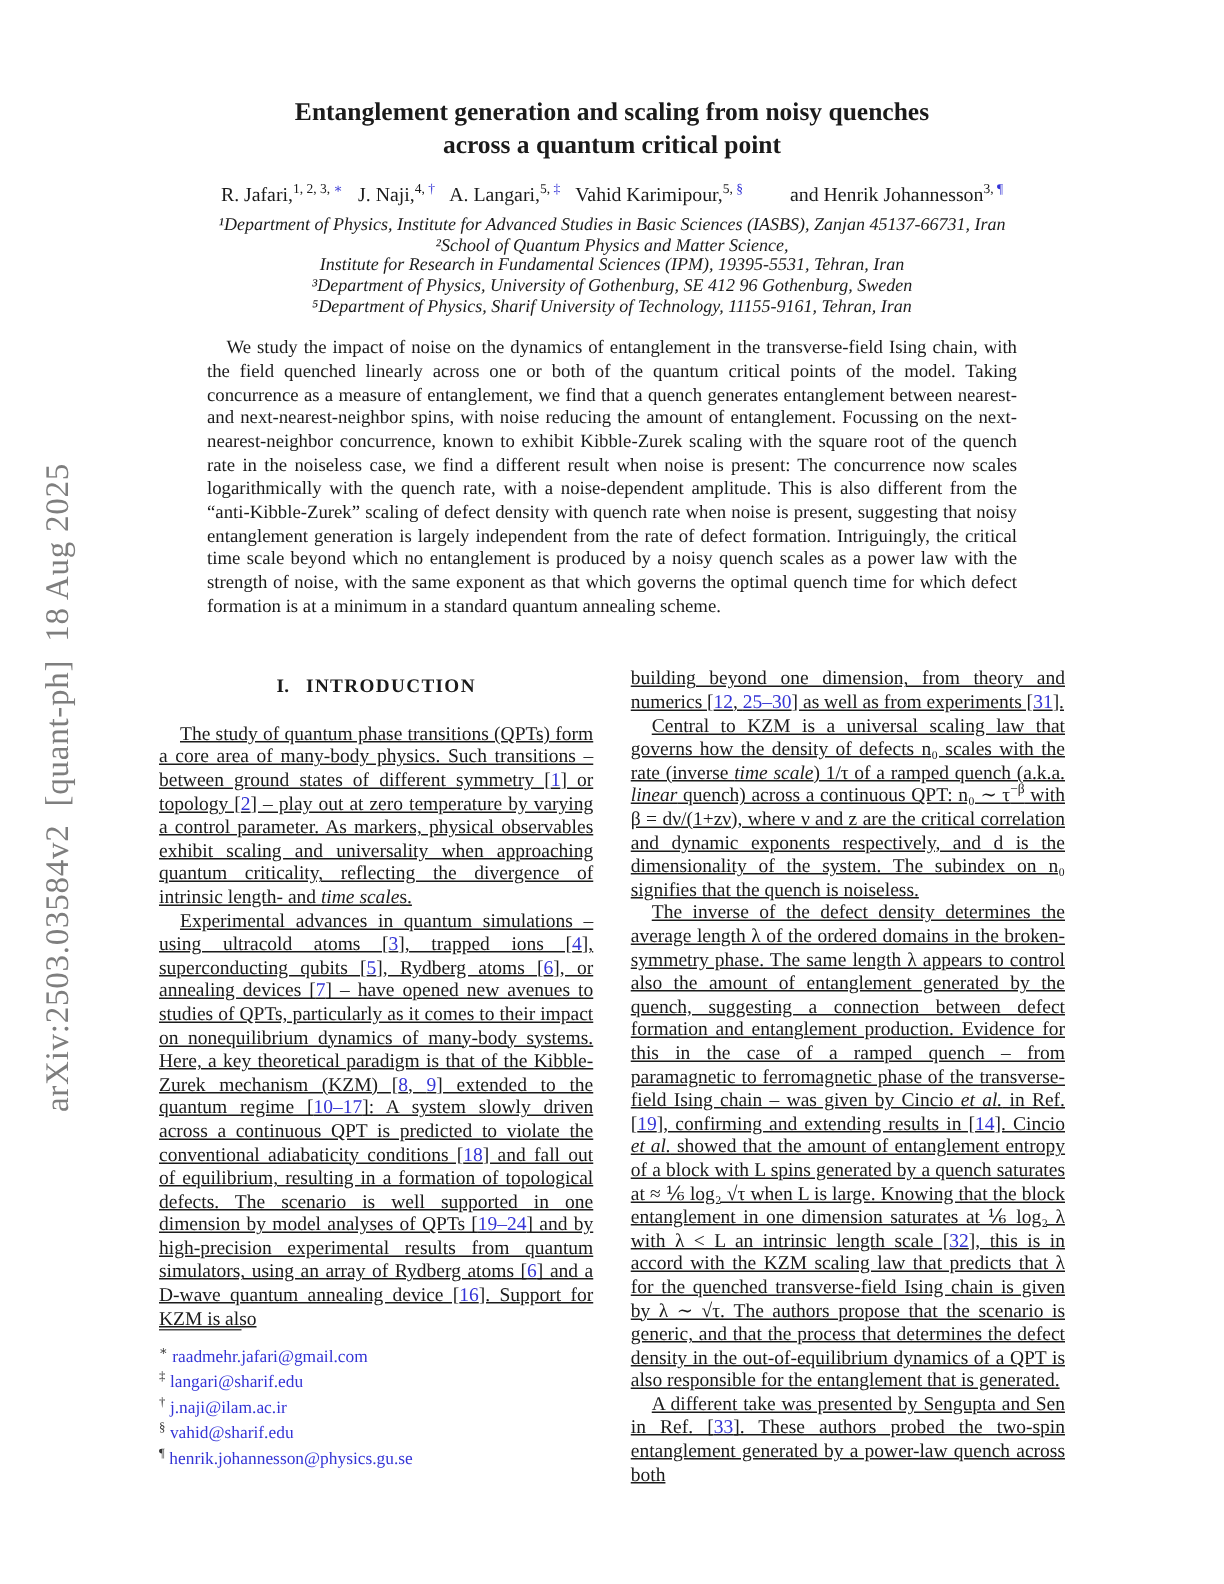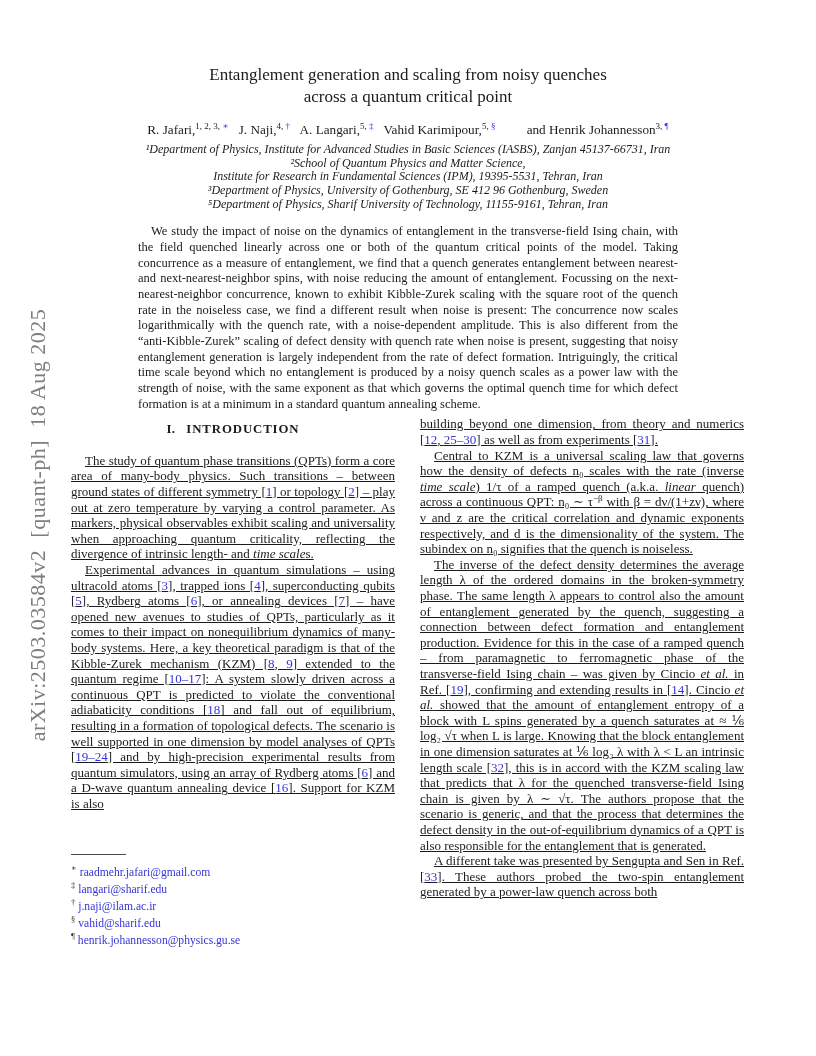--- a/index.html
+++ b/index.html
@@ -15,34 +15,34 @@
   }
   
   .arxiv-banner{
     position:absolute;left:38px;top:525px;
     transform:translate(-50%,-50%) rotate(-90deg);
     white-space:pre;font-size:22px;color:var(--sidebar-gray);
     letter-spacing:0.5px;
   }
   
   .header{padding-top:64px;text-align:center;}
-  .title{font-size:17px;font-weight:normal;line-height:1.32;}
+  .title{font-size:17px;font-weight:bold;line-height:1.32;}
   .authors{margin-top:13px;font-size:13.2px;}
   .author{margin-right:7px;}
   .author:last-child{margin-right:0;margin-left:21px;}
   sup{font-size:9px;line-height:0;}
   .sup-sym{color:var(--link-blue);}
   .affiliations{margin-top:5px;font-style:italic;font-size:12px;line-height:1.14;}
   
   .abstract{
     width:540px;margin:13px auto 0;text-align:justify;
     font-size:12.5px;line-height:1.255;text-indent:13px;
   }
   
-  .columns{display:flex;gap:25px;padding:0 71px;margin-top:4px;height:532px;}
+  .columns{display:flex;gap:25px;padding:0 106px;margin-top:32px;height:532px;}
   .col{width:324px;font-size:13px;line-height:1.2;text-align:justify;}
   .col-left{display:flex;flex-direction:column;}
   .section-heading{
     text-align:center;font-weight:bold;font-size:12.8px;
     margin:6px 0 15px;letter-spacing:0.3px;
   }
   .section-heading .sec-num{margin-right:11px;}
   .section-heading .sec-title{letter-spacing:0.9px;}
   .para{margin:0;text-indent:14px;text-decoration:underline;}
   .para.no-indent{text-indent:0;}

